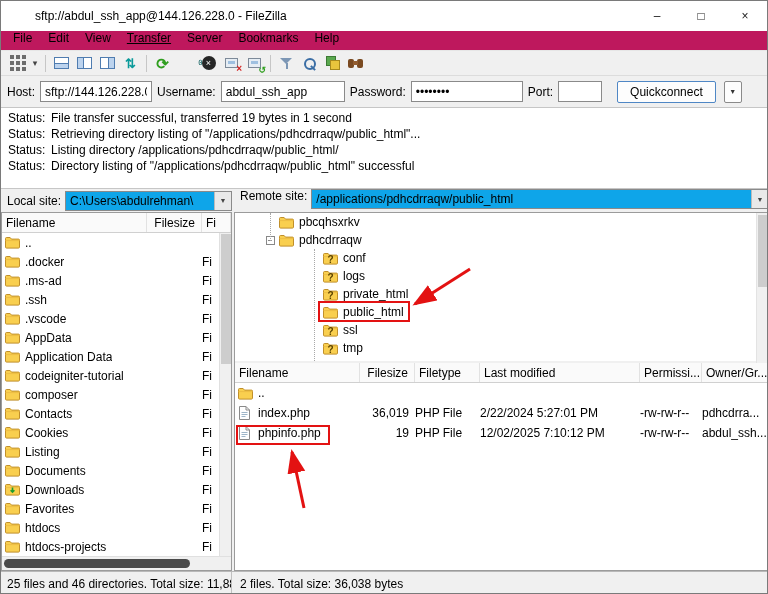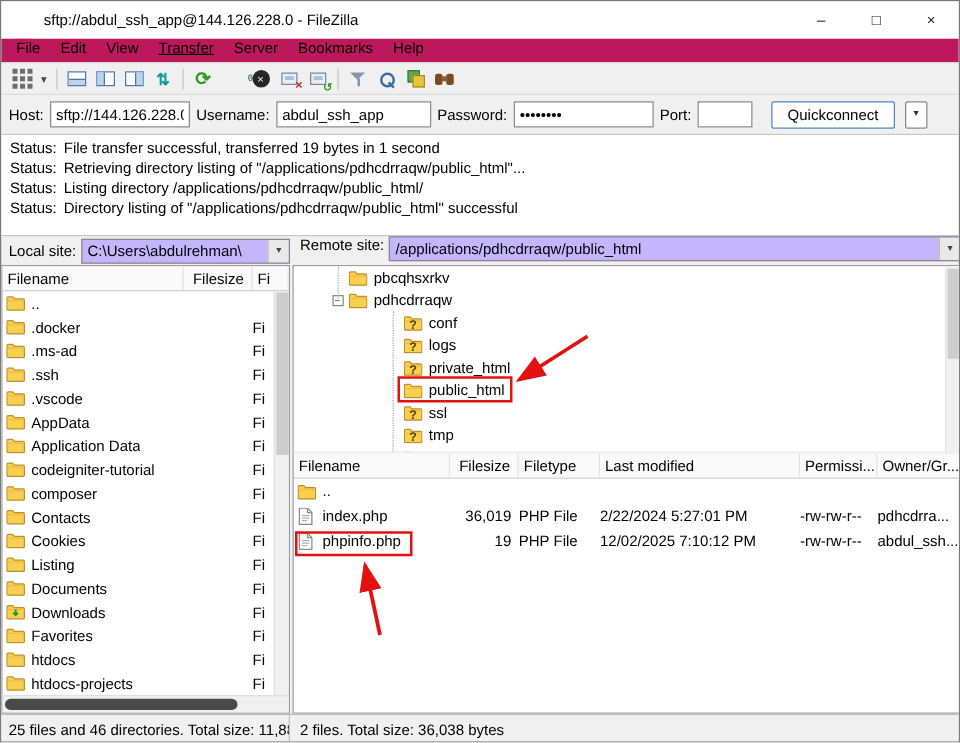--- a/index.html
+++ b/index.html
@@ -59,21 +59,21 @@
   .qc-drop { width:18px; height:22px; border:1px solid #8a8a8a; border-radius:2px; background:#fdfdfd; display:flex; align-items:center; justify-content:center; font-size:7px; color:#333; margin-left:3px; }
 
   
   .statuslog { position:absolute; left:0; top:106px; width:100%; height:82px; background:#fff; border-top:1px solid #c6c6c6; border-bottom:1px solid #c6c6c6; padding-top:3px; overflow:hidden; }
   .sl-line { display:flex; height:16px; align-items:flex-start; white-space:nowrap; }
   .sl-label { width:50px; padding-left:7px; flex:0 0 auto; }
 
   
   .local-site-bar { position:absolute; left:0; top:188px; width:231px; height:23px; display:flex; align-items:center; padding-left:6px; gap:4px; }
   .remote-site-bar { position:absolute; left:233px; top:188px; width:535px; height:23px; display:flex; align-items:flex-start; padding-left:6px; gap:4px; }
-  .combo { flex:1; height:20px; border:1px solid #8a8a8a; background:#c4b5fd; display:flex; align-items:center; padding-left:4px; position:relative; overflow:hidden; white-space:nowrap; }
+  .combo { flex:1; height:20px; border:1px solid #8a8a8a; background:#0ea5e9; display:flex; align-items:center; padding-left:4px; position:relative; overflow:hidden; white-space:nowrap; }
   .combo .arrow-btn { position:absolute; right:0; top:0; width:17px; height:100%; background:#e9e9e9; border-left:1px solid #bbb; display:flex; align-items:center; justify-content:center; font-size:7px; color:#444; }
   .combo .val { padding-right:18px; overflow:hidden; }
 
   
   .local-pane { position:absolute; left:0; top:211px; width:231px; height:359px; border:1px solid #9b9b9b; background:#fff; overflow:hidden; }
   .remote-pane { position:absolute; left:233px; top:211px; width:535px; height:359px; border:1px solid #9b9b9b; background:#fff; overflow:hidden; }
   .col-headers { display:flex; height:20px; border-bottom:1px solid #d0d0d0; background:#fafafa; }
   .col-h { padding:3px 4px; border-right:1px solid #e2e2e2; overflow:hidden; white-space:nowrap; flex:0 0 auto; }
   .local-pane .c0 { width:145px; } .local-pane .c1 { width:55px; } .local-pane .c2 { flex:1 1 auto; width:auto; }
   .remote-pane .c0 { width:125px; } .remote-pane .c1 { width:55px; } .remote-pane .c2 { width:65px; }

